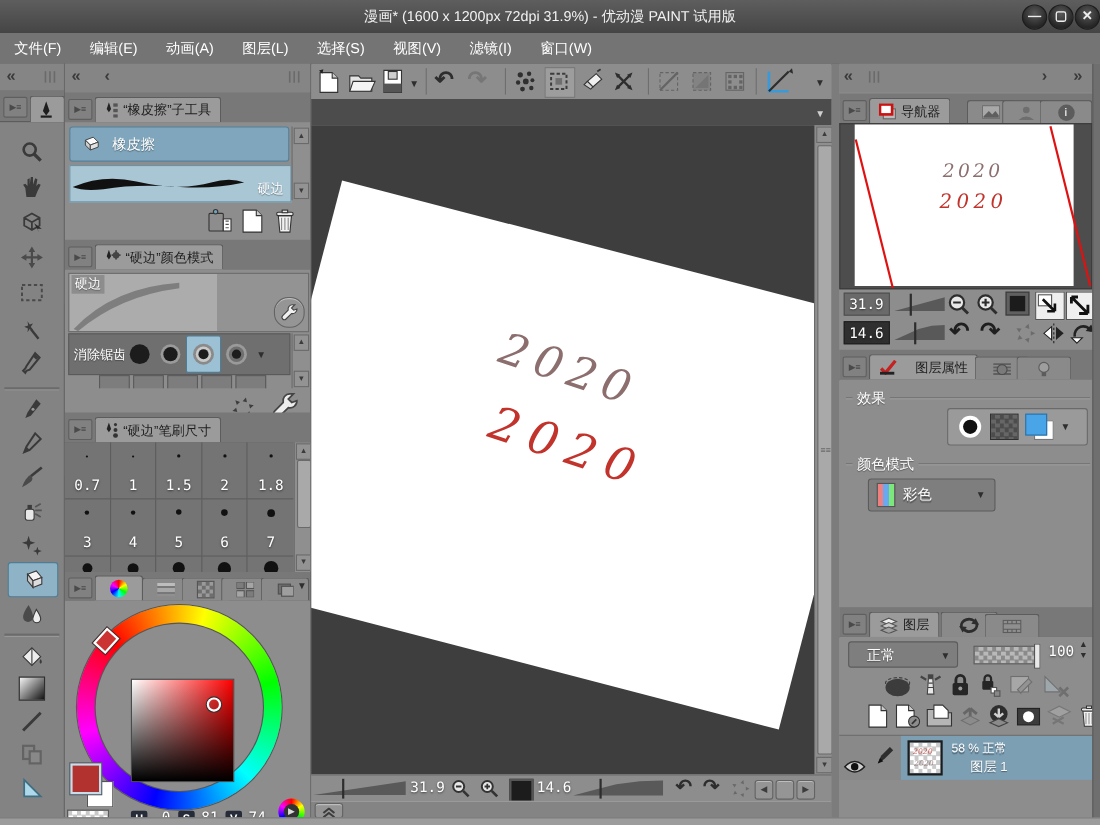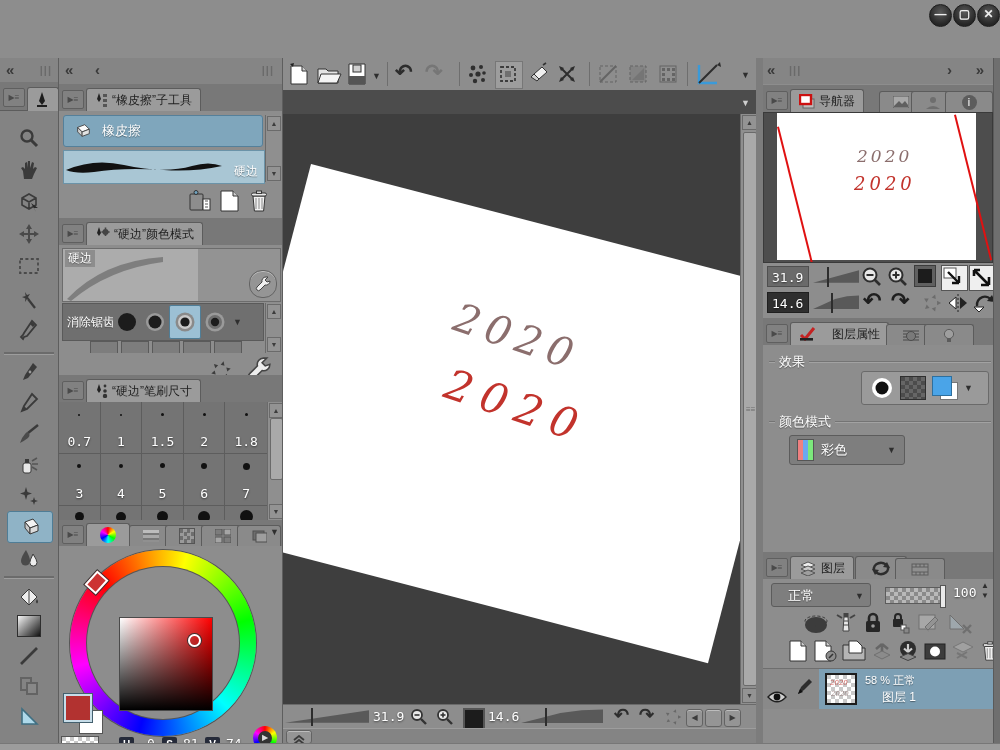--- a/index.html
+++ b/index.html
@@ -52,24 +52,30 @@
     font-size:10px;font-weight:bold;text-align:center;line-height:15px;}
   .eyec{display:flex;align-items:center;justify-content:center;width:24px;height:100%;}
   .ltxt{color:#fff;font-size:12px;text-shadow:0 1px 1px rgba(0,0,0,.4);}
   .hand2020{font-family:"DejaVu Serif",serif;font-style:italic;}
 </style>
 </head>
 <body>
 
 <div class="app">
 
+  <div class="a titlebar">
+    <span>漫画* (1600 x 1200px 72dpi 31.9%) - 优动漫 PAINT 试用版</span>
+  </div>
   <div class="a winbtn" style="left:929px;">—</div>
   <div class="a winbtn" style="left:953px;">▢</div>
   <div class="a winbtn" style="left:977px;">✕</div>
 
+  <div class="a menubar">
+    <span>文件(F)</span><span>编辑(E)</span><span>动画(A)</span><span>图层(L)</span><span>选择(S)</span><span>视图(V)</span><span>滤镜(I)</span><span>窗口(W)</span>
+  </div>
 
   <div class="a" style="left:0;top:58px;width:58px;height:692px;background:#838383;border-right:1px solid #5e5e5e;">
     <div class="a colhead" style="left:0;top:0;width:58px;height:24px;">
       <span class="a chev" style="left:6px;">«</span>
       <span class="a grip" style="right:6px;">|||</span>
     </div>
     <div class="a tabbar" style="left:0;top:24px;width:58px;height:28px;">
       <div class="a menuchip" style="left:3px;top:6px;">▶≡</div>
       <div class="a tab" style="left:27px;top:5px;width:14px;height:23px;">
         <svg width="12" height="16" viewBox="0 0 12 16">

